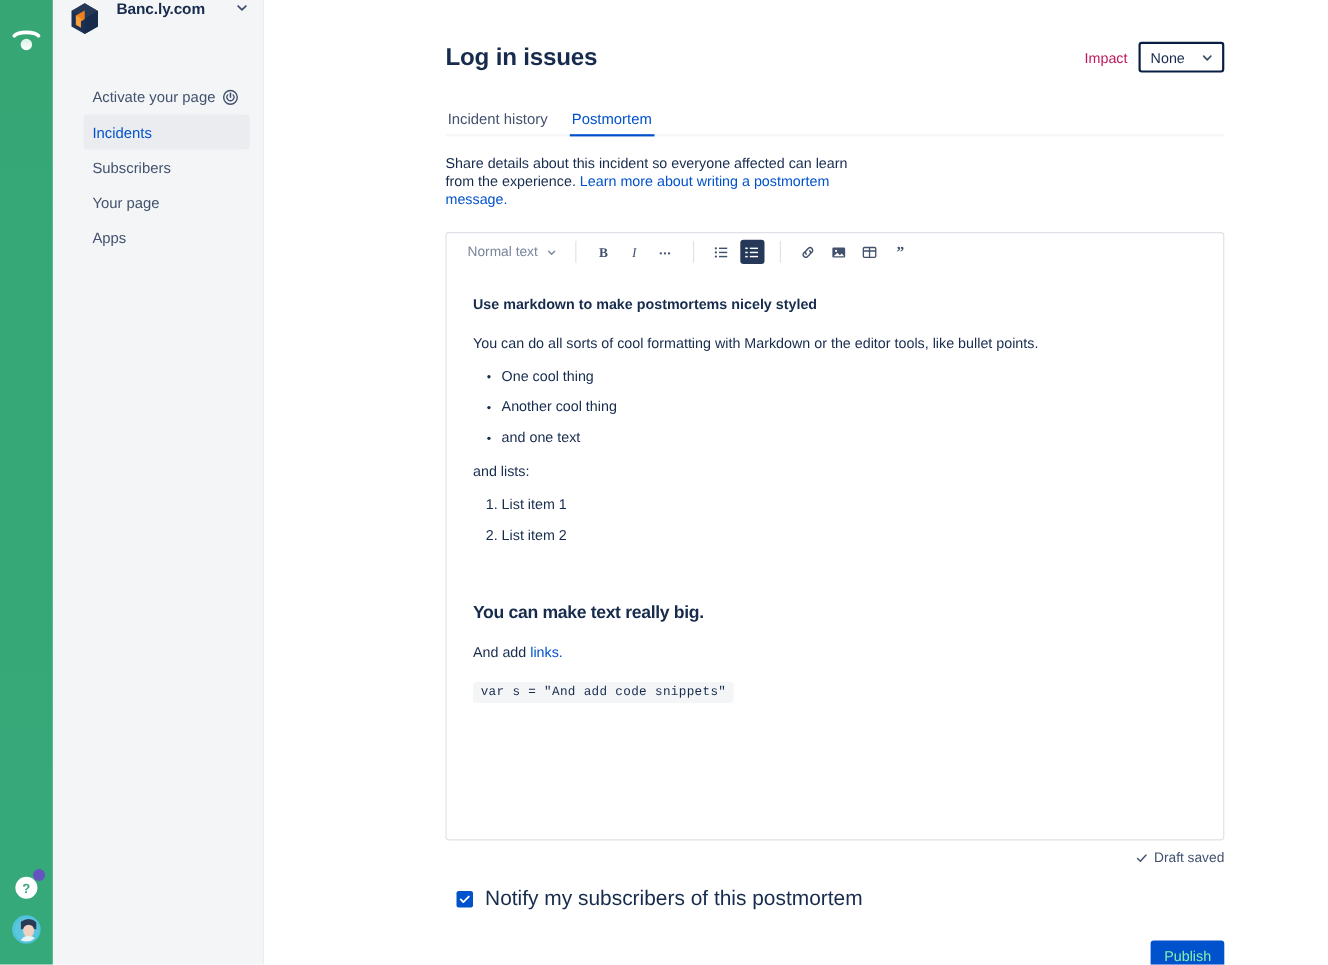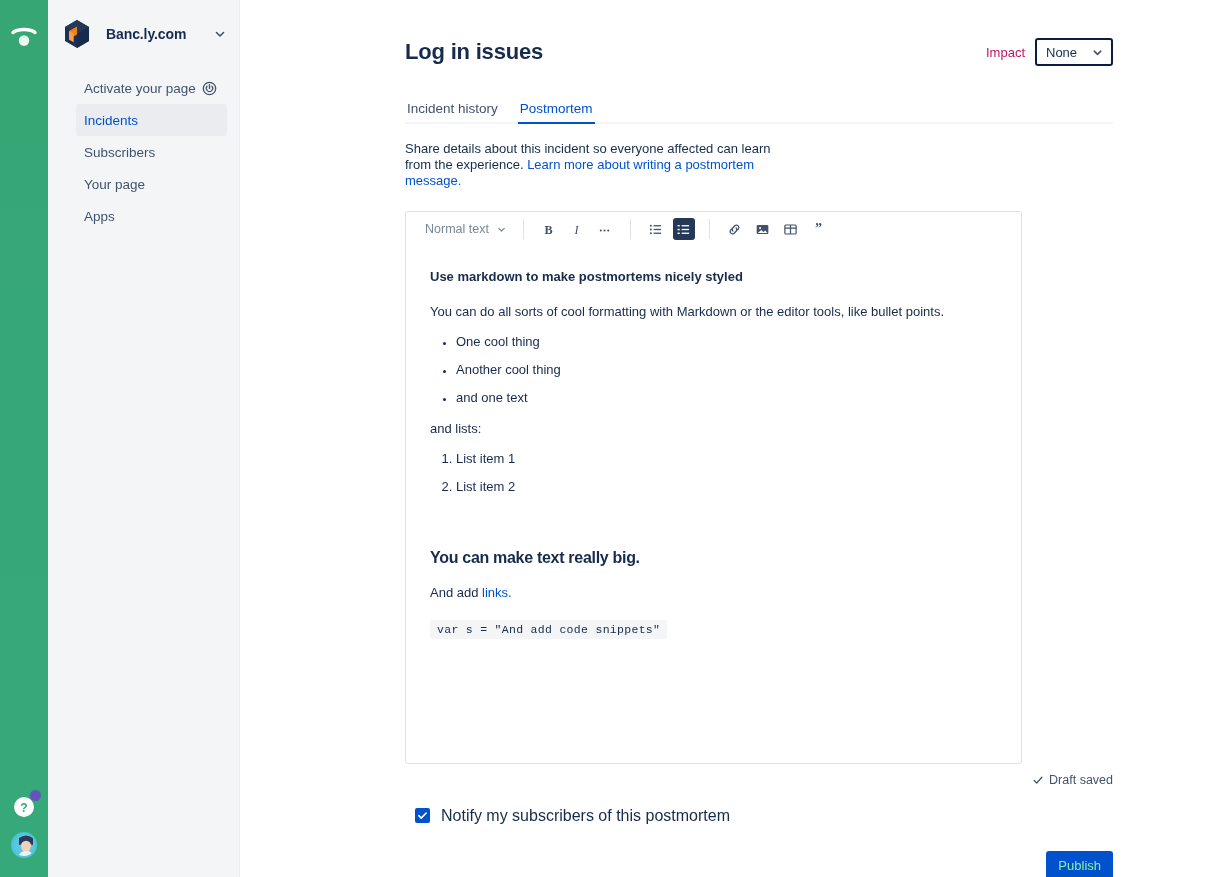--- a/index.html
+++ b/index.html
@@ -39,21 +39,21 @@
   }
 
   
   .sidenav {
     width: 192px; flex: 0 0 192px; height: 877px;
     background: #f4f5f7;
     border-right: 1px solid #ebecf0;
     padding: 0;
   }
   .org {
-    display: flex; align-items: center; height: 68px;
+    display: flex; align-items: flex-start; height: 68px;
     padding: 0 12px 0 12px; cursor: pointer;
   }
   .org-logo { width: 34px; height: 34px; flex: 0 0 34px; }
   .org-name {
     font-size: 14px; font-weight: 700; color: #172b4d;
     margin-left: 12px; flex: 1 1 auto; letter-spacing: -0.1px;
   }
   .org-chev { color: #42526e; flex: 0 0 auto; display: flex; }
 
   .nav-list { padding: 4px 0 0 16px; }
@@ -108,21 +108,21 @@
   }
 
   .intro {
     margin-top: 17px; font-size: 13px; color: #172b4d;
     line-height: 1.22; max-width: 380px;
   }
   .intro a { color: #0052cc; text-decoration: none; }
 
   
   .editor {
-    margin-top: 22px; width: 617px; height: 553px;
+    margin-top: 22px; width: 708px; height: 553px;
     border: 1px solid #dfe1e6; border-radius: 3px;
     background: #fff; display: flex; flex-direction: column;
     overflow: hidden;
   }
   .toolbar {
     height: 35px; display: flex; align-items: center;
     padding: 0 8px 0 14px; gap: 0px; flex: 0 0 35px;
   }
   .tb-style {
     display: flex; align-items: center; gap: 7px;
@@ -158,21 +158,21 @@
     font-size: 11.5px; color: #172b4d; letter-spacing: 0.3px;
   }
 
   .draft {
     display: flex; align-items: center; justify-content: flex-end;
     gap: 5px; margin-top: 9px; font-size: 12.5px; color: #42526e;
   }
   .notify-row {
     display: flex; align-items: center; gap: 11px;
     margin-top: 20px; margin-left: 10px;
-    font-size: 16px; color: #172b4d;
+    font-size: 19px; color: #172b4d;
   }
   .cbox {
     width: 15px; height: 15px; border-radius: 2px;
     background: #0052cc; display: flex; align-items: center; justify-content: center;
     cursor: pointer; flex: 0 0 15px;
   }
   .publish-row { display: flex; justify-content: flex-end; margin-top: 26px; }
   .publish-btn {
     background: #0052cc; color: #86efac; border: none; border-radius: 3px;
     font-size: 13px; font-family: "Liberation Sans", sans-serif;

